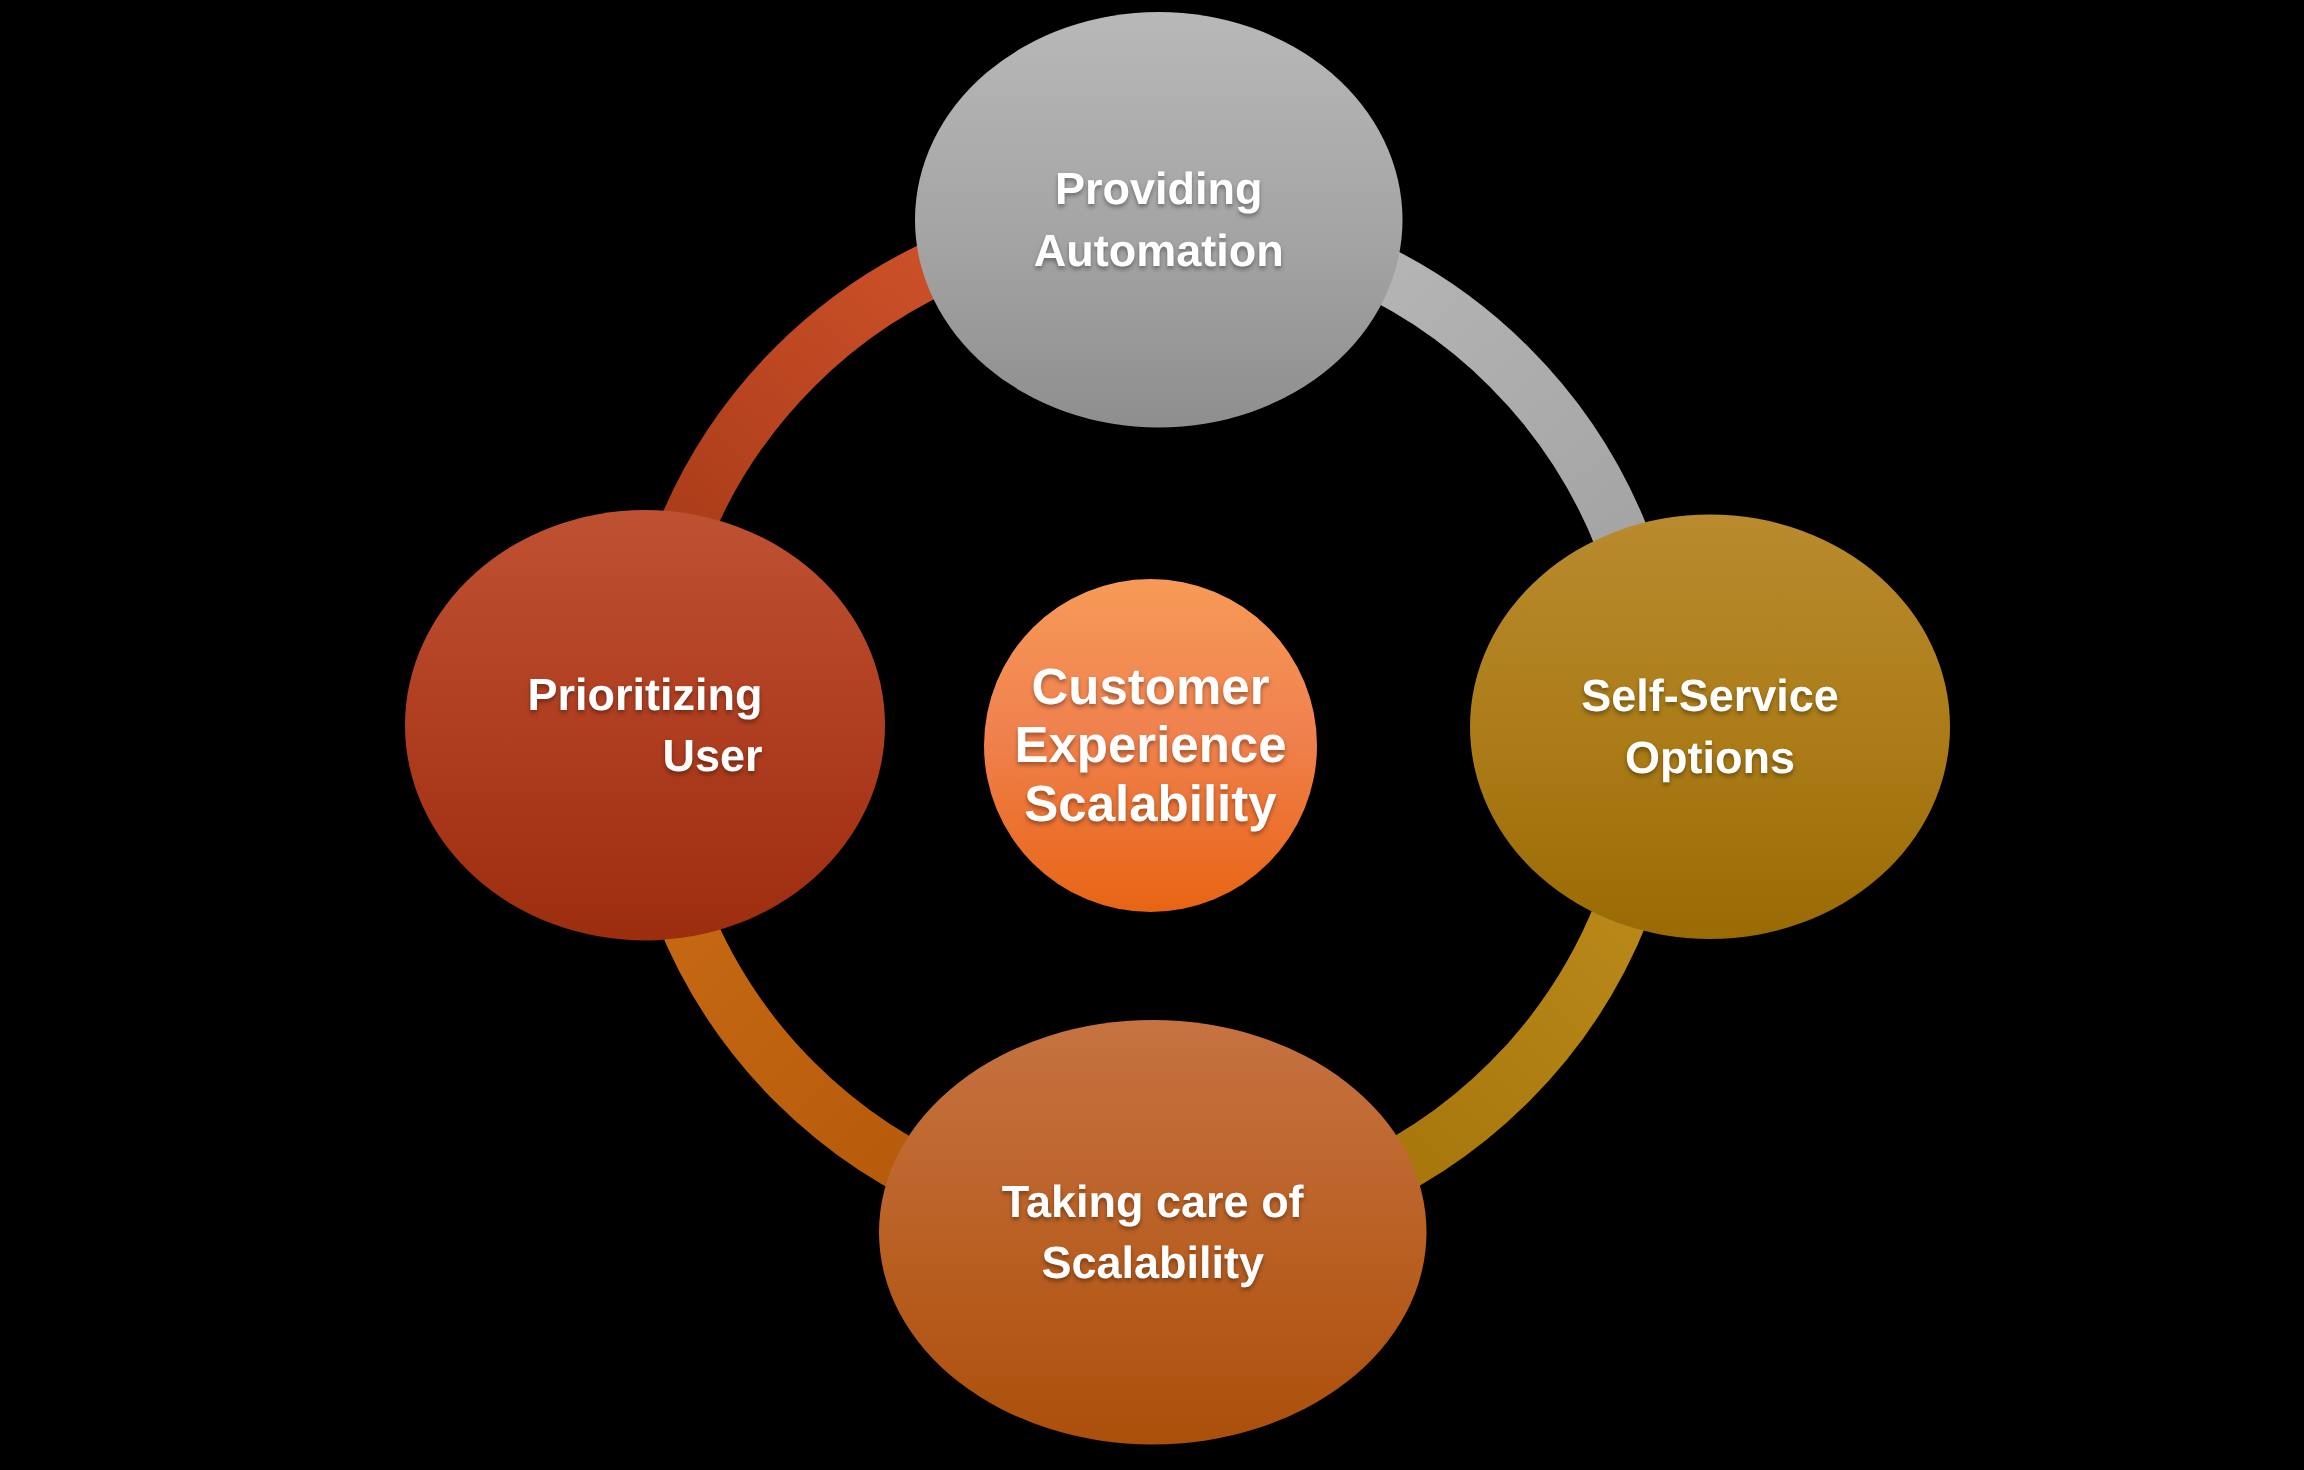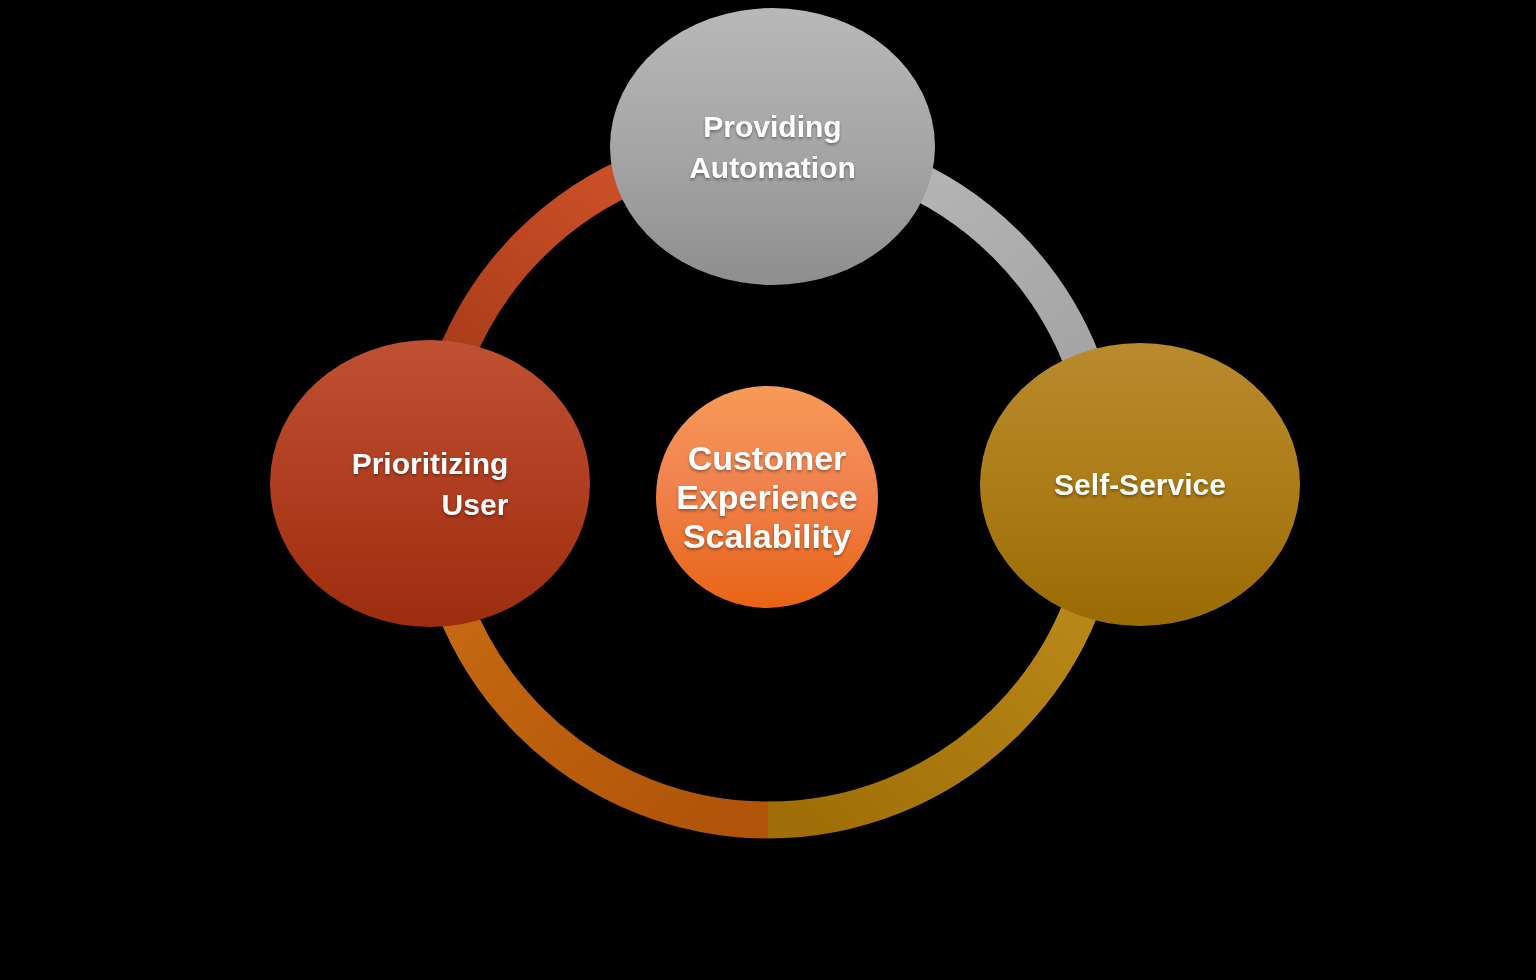--- a/index.html
+++ b/index.html
@@ -91,23 +91,30 @@
   <div class="node node-top">
     <div class="label">
       <span class="line">Providing</span>
       <span class="line">Automation</span>
     </div>
   </div>
 
   <div class="node node-right">
     <div class="label">
       <span class="line">Self-Service</span>
+      <span class="line">Options</span>
     </div>
   </div>
 
+  <div class="node node-bottom">
+    <div class="label">
+      <span class="line">Taking care of</span>
+      <span class="line">Scalability</span>
+    </div>
+  </div>
 
   <div class="node node-left">
     <div class="label">
       <span class="line">Prioritizing</span>
       <span class="line">User</span>
     </div>
   </div>
 
   <div class="node node-center">
     <div class="label">

